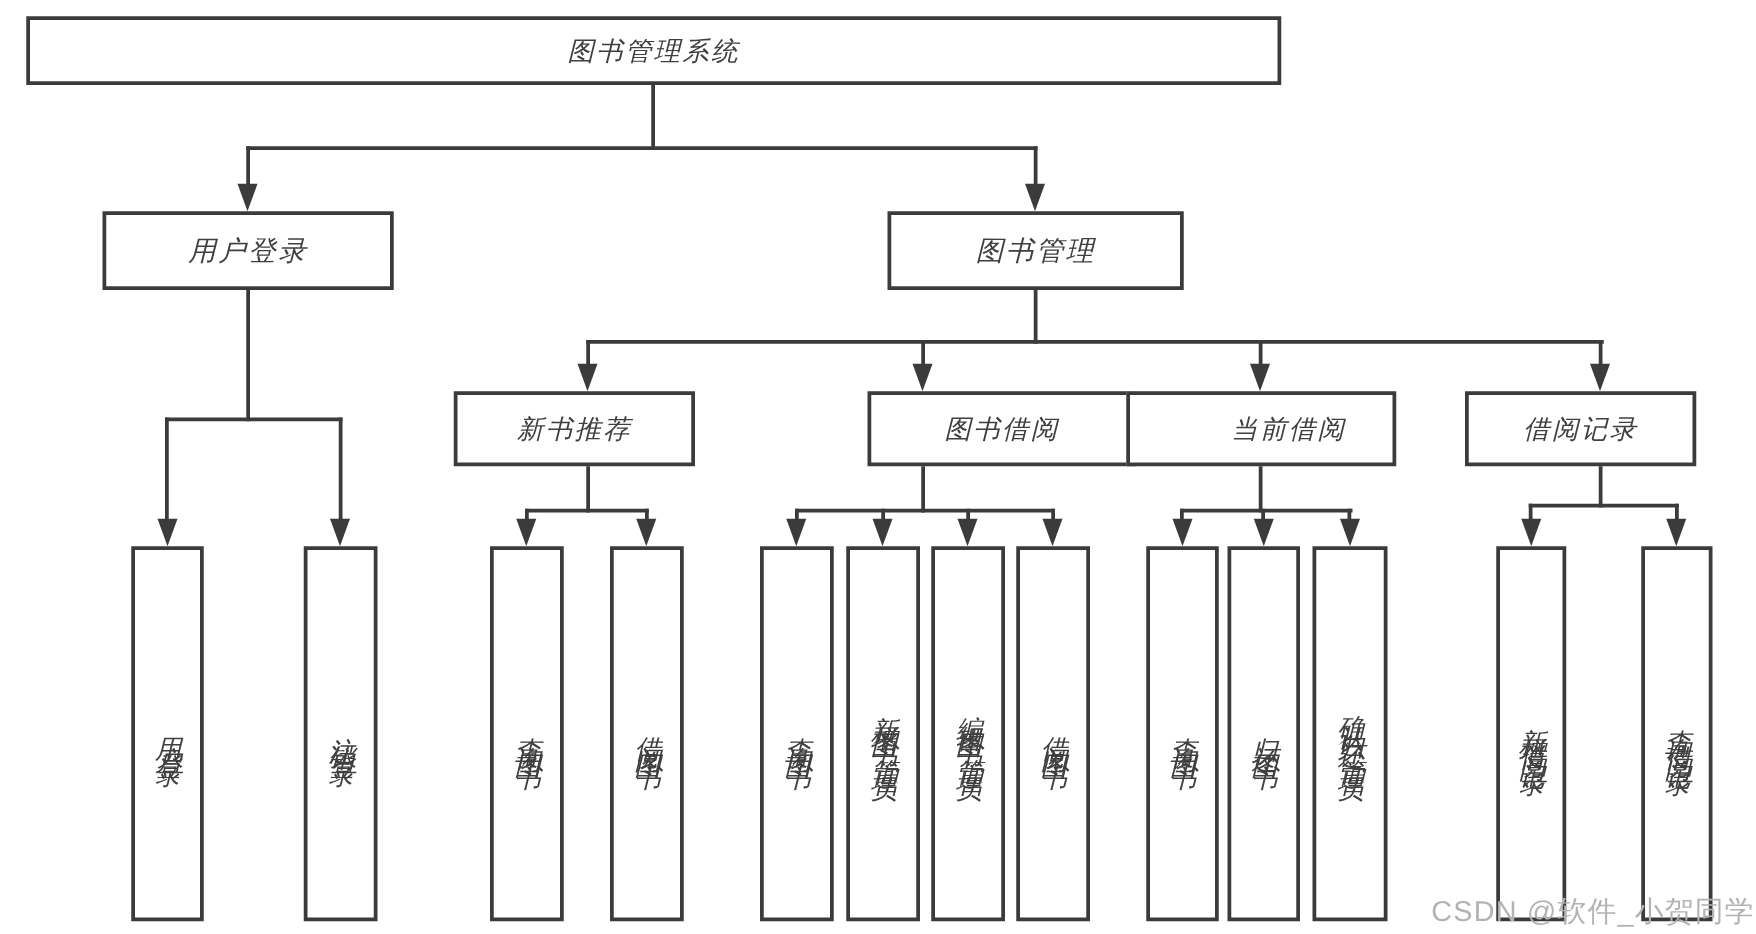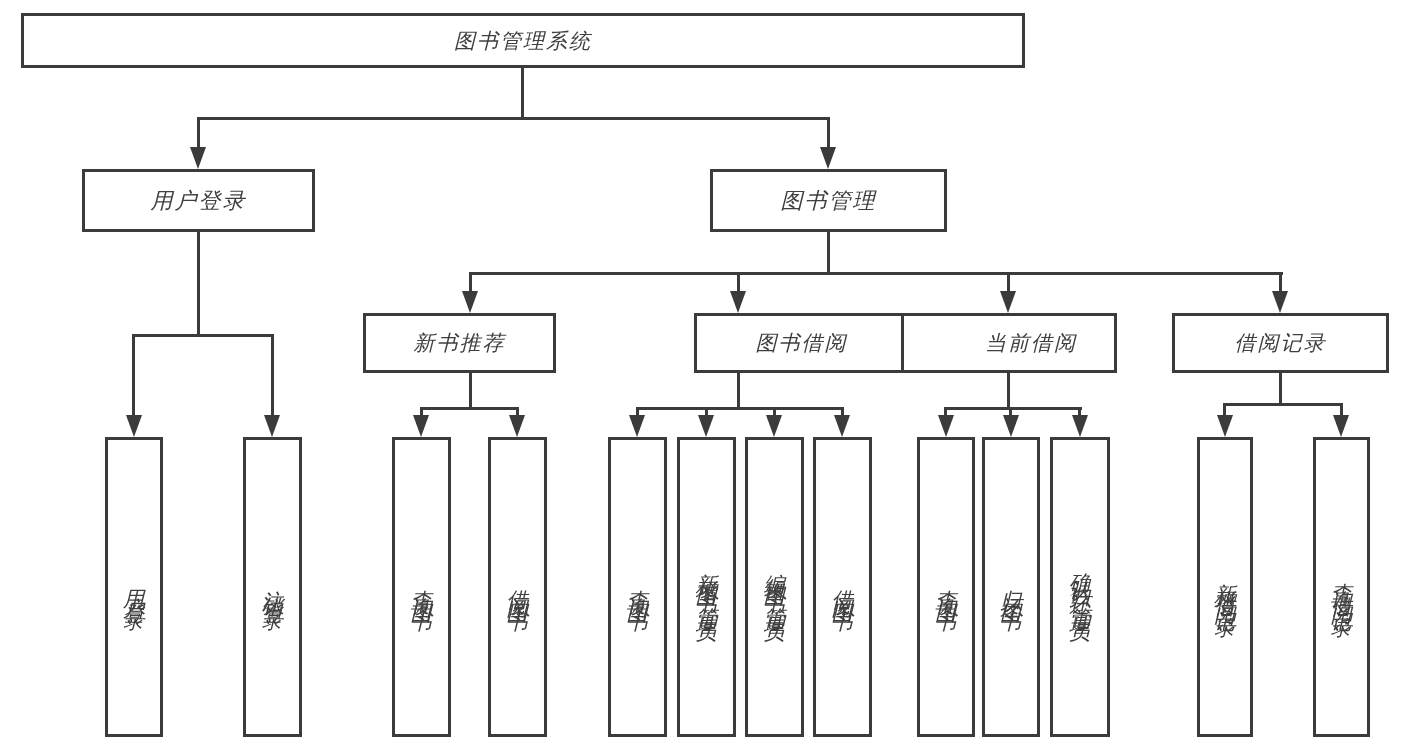--- a/index.html
+++ b/index.html
@@ -50,21 +50,21 @@
   </div>
 
   <div class="box" style="left:662px;top:313px;width:215px;height:60px;margin-left:32px;">
     <span class="hlabel">图书借阅</span>
   </div>
 
   <div class="box" style="left:901px;top:313px;width:216px;height:60px;padding-left:44px;">
     <span class="hlabel">当前借阅</span>
   </div>
 
-  <div class="box" style="left:1172px;top:313px;width:217px;height:60px;">
+  <div class="box" style="left:1172px;top:313px;width:185px;height:60px;">
     <span class="hlabel">借阅记录</span>
   </div>
 
   <div class="box" style="left:105px;top:437px;width:58px;height:300px;">
     <span class="vlabel">用户登录</span>
   </div>
   <div class="box" style="left:243px;top:437px;width:59px;height:300px;">
     <span class="vlabel">注销登录</span>
   </div>
 
@@ -157,14 +157,15 @@
   <div class="line" style="left:1078px;top:407px;width:3px;height:10px;"></div>
   <div class="arrow" style="left:1072px;top:415px;"></div>
 
   <div class="line" style="left:1279px;top:373px;width:3px;height:33px;"></div>
   <div class="line" style="left:1223px;top:403px;width:120px;height:3px;"></div>
   <div class="line" style="left:1223px;top:403px;width:3px;height:14px;"></div>
   <div class="arrow" style="left:1217px;top:415px;"></div>
   <div class="line" style="left:1340px;top:403px;width:3px;height:14px;"></div>
   <div class="arrow" style="left:1333px;top:415px;"></div>
 
+  <div class="watermark">CSDN @软件_小贺同学</div>
 
 </div>
 
 </body></html>

